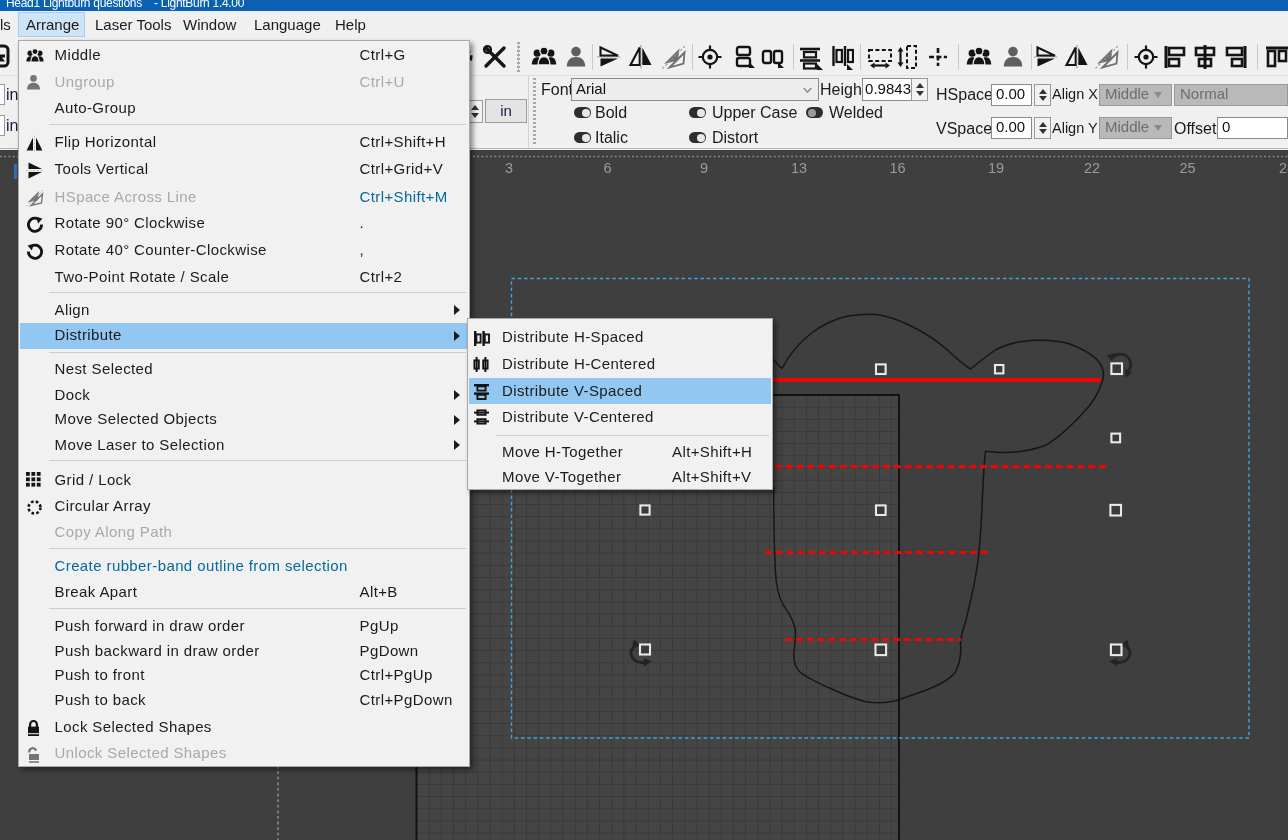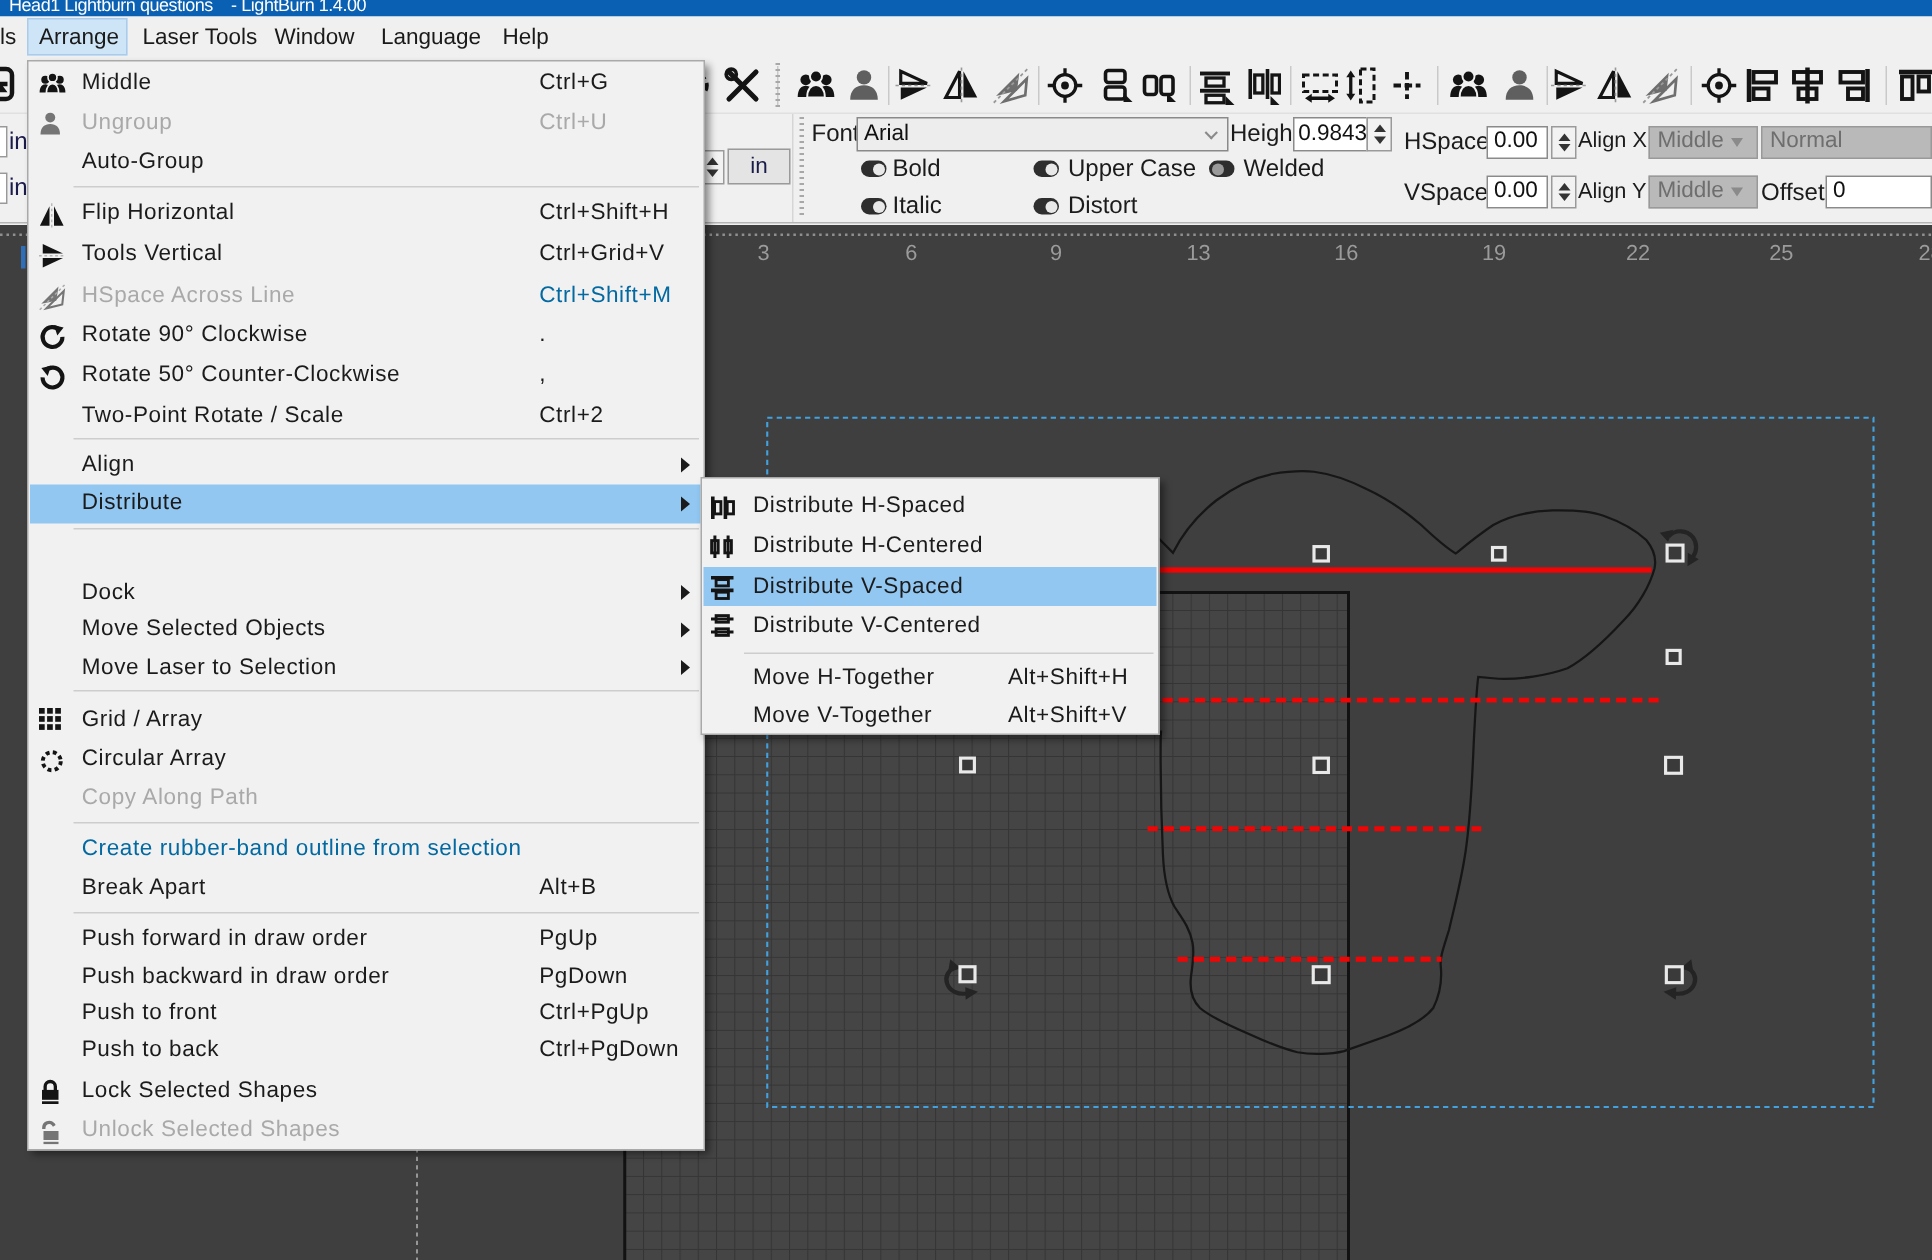--- a/index.html
+++ b/index.html
@@ -353,34 +353,37 @@
           <path d="M10 0.8 L16.4 2.4 L12.2 7.6 Z" fill="#141414"></path>
         </svg></span>
       <span class="mlb" style="color:#1b1b1b">Rotate 90° Clockwise</span>
       <span class="msc" style="color:#1b1b1b">.</span>
     </div>
 <div class="mrow" style="top:196.6px">
       <span class="mic"><svg width="18" height="18" viewBox="0 0 18 18">
           <path d="M4 4.4A6.6 6.6 0 1 1 2.4 8.6" fill="none" stroke="#141414" stroke-width="2.8"></path>
           <path d="M8 0.8 L1.6 2.4 L5.8 7.6 Z" fill="#141414"></path>
         </svg></span>
-      <span class="mlb" style="color:#1b1b1b">Rotate 50° Counter-Clockwise</span>
+      <span class="mlb" style="color:#1b1b1b">Rotate 40° Counter-Clockwise</span>
       <span class="msc" style="color:#1b1b1b">,</span>
     </div>
 <div class="mrow" style="top:223.0px">
       <span class="mlb" style="color:#1b1b1b">Two-Point Rotate / Scale</span>
       <span class="msc" style="color:#1b1b1b">Ctrl+2</span>
     </div>
 <div class="mrow" style="top:256.2px">
       <span class="mlb" style="color:#1b1b1b">Align</span>
       <span class="marr"></span>
     </div>
 <div class="mrow" style="top:281.6px;background:#92c7f1">
       <span class="mlb" style="color:#1b1b1b">Distribute</span>
       <span class="marr"></span>
+    </div>
+<div class="mrow" style="top:315.7px">
+      <span class="mlb" style="color:#1b1b1b">Nest Selected</span>
     </div>
 <div class="mrow" style="top:341.2px">
       <span class="mlb" style="color:#1b1b1b">Dock</span>
       <span class="marr"></span>
     </div>
 <div class="mrow" style="top:365.8px">
       <span class="mlb" style="color:#1b1b1b">Move Selected Objects</span>
       <span class="marr"></span>
     </div>
 <div class="mrow" style="top:391.1px">
@@ -392,21 +395,21 @@
           <rect x="0.0" y="0.0" width="3.8" height="3.8" fill="#141414"></rect>
           <rect x="0.0" y="5.4" width="3.8" height="3.8" fill="#141414"></rect>
           <rect x="0.0" y="10.8" width="3.8" height="3.8" fill="#141414"></rect>
           <rect x="5.4" y="0.0" width="3.8" height="3.8" fill="#141414"></rect>
           <rect x="5.4" y="5.4" width="3.8" height="3.8" fill="#141414"></rect>
           <rect x="5.4" y="10.8" width="3.8" height="3.8" fill="#141414"></rect>
           <rect x="10.8" y="0.0" width="3.8" height="3.8" fill="#141414"></rect>
           <rect x="10.8" y="5.4" width="3.8" height="3.8" fill="#141414"></rect>
           <rect x="10.8" y="10.8" width="3.8" height="3.8" fill="#141414"></rect>
         </svg></span>
-      <span class="mlb" style="color:#1b1b1b">Grid / Array</span>
+      <span class="mlb" style="color:#1b1b1b">Grid / Lock</span>
     </div>
 <div class="mrow" style="top:452.7px">
       <span class="mic"><svg width="17" height="17" viewBox="0 0 17 17">
           <circle cx="8.5" cy="8.5" r="6" fill="none" stroke="#141414" stroke-width="2.6" stroke-dasharray="2.6 2.2"></circle>
         </svg></span>
       <span class="mlb" style="color:#1b1b1b">Circular Array</span>
     </div>
 <div class="mrow" style="top:478.9px">
       <span class="mlb" style="color:#a9a9a9">Copy Along Path</span>
     </div>

